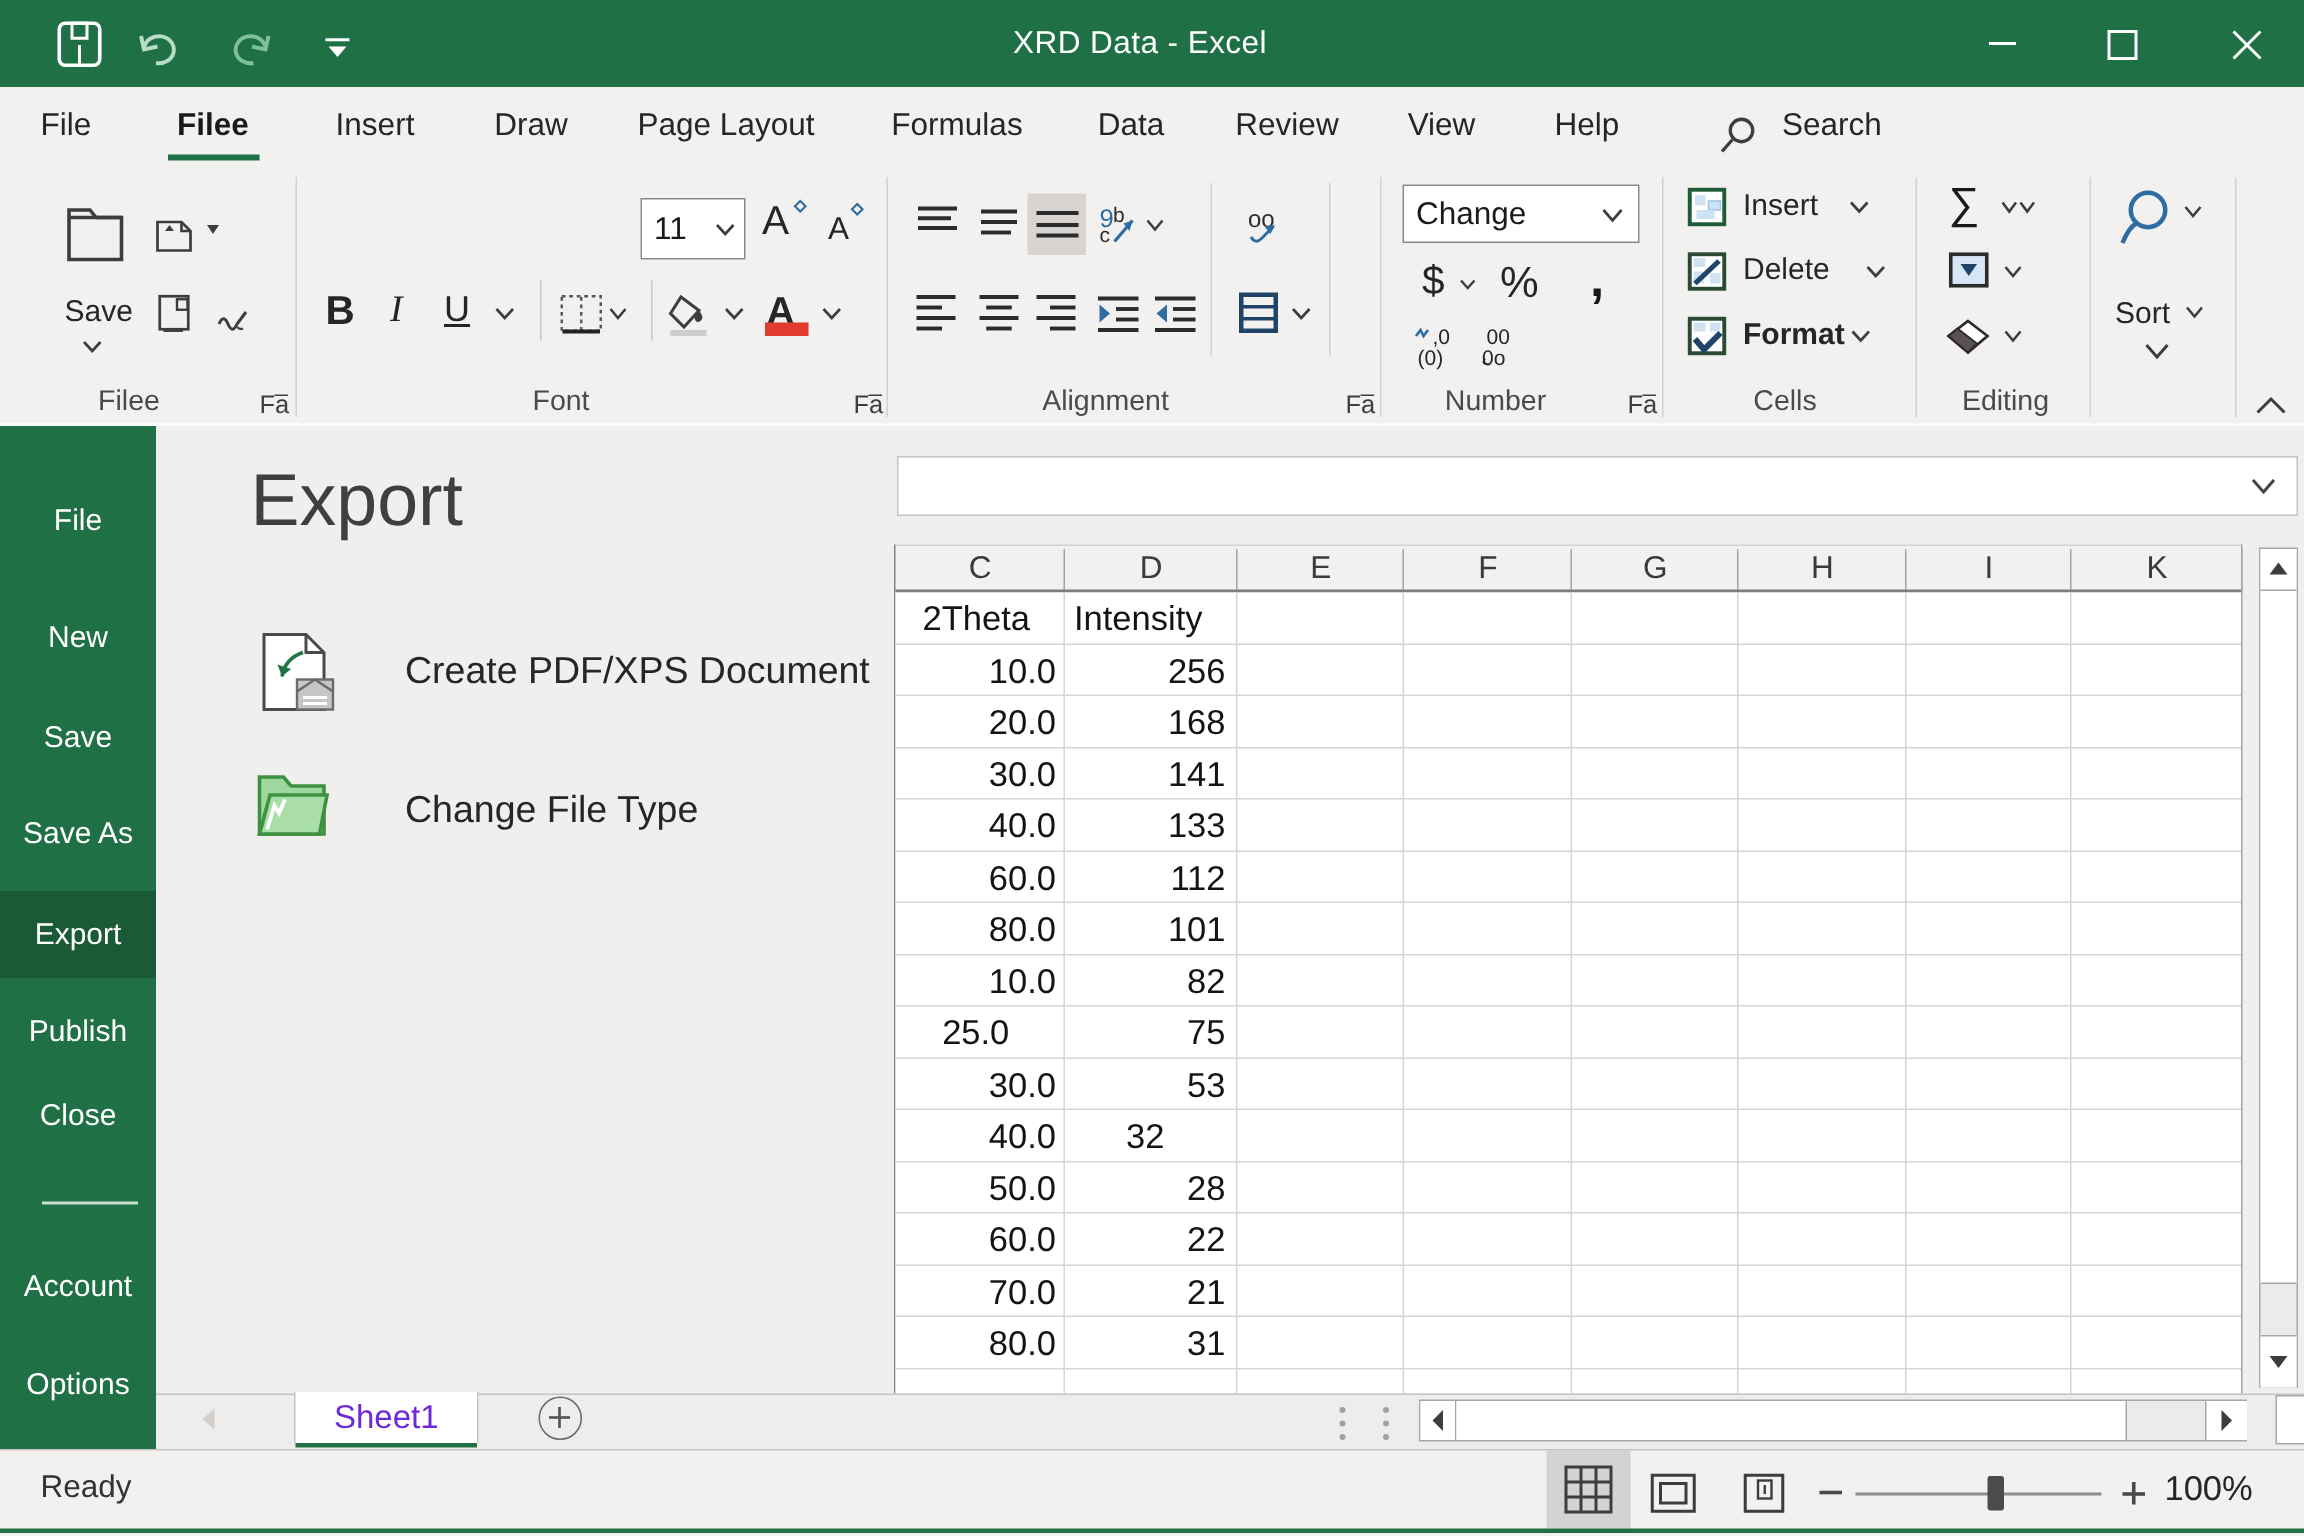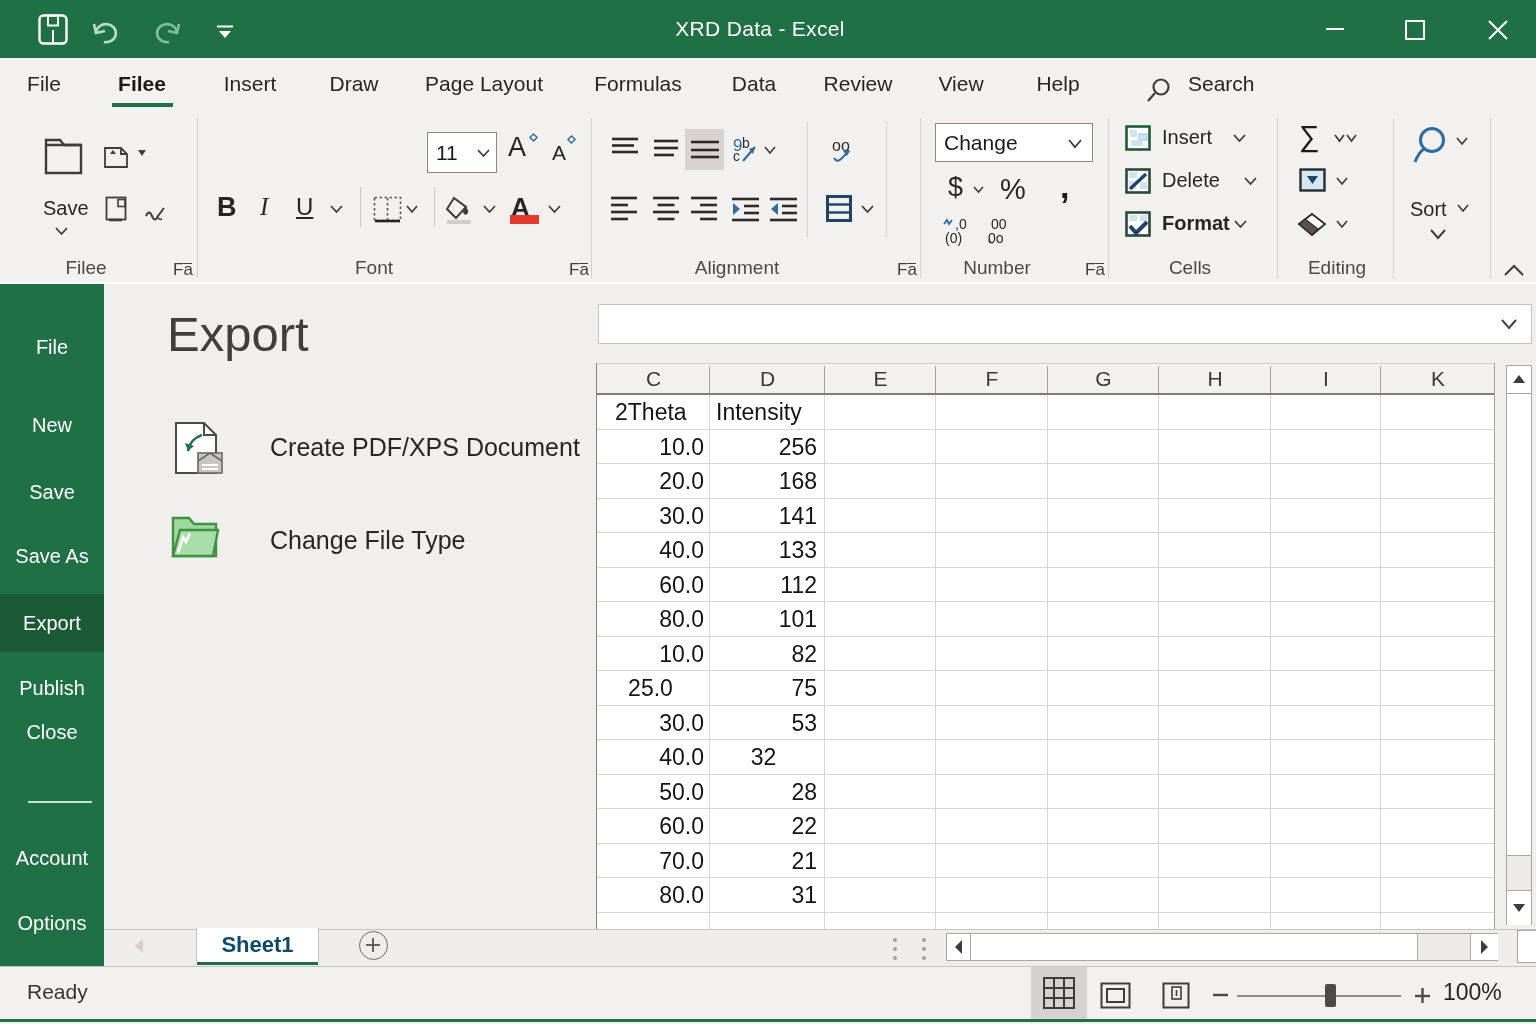--- a/index.html
+++ b/index.html
@@ -59,21 +59,21 @@
   #grid-left-border{position:absolute;left:-1px;top:79px;width:1px;height:567px;background:#85837f;}
   #grid-right-border{position:absolute;left:897px;top:79px;width:1px;height:567px;background:#a6a4a2;}
   
   #vsb{position:absolute;left:909px;top:81px;width:26px;height:560px;background:#ecebe9;border:1px solid #a9a7a5;box-sizing:border-box;}
   .sb-btn{position:absolute;background:#fff;}
   
   #tabbar{left:104px;top:929px;width:1432px;height:37px;background:#eeedeb;border-top:1px solid #c6c4c2;box-sizing:border-box;}
   #sheet-tab{position:absolute;left:92px;top:-2px;width:121px;height:34px;background:#ffffff;
       border-left:1px solid #c6c4c2;border-right:1px solid #c6c4c2;}
   #sheet-tab-underline{position:absolute;left:0;bottom:-3px;width:121px;height:3px;background:#1f7145;}
-  #sheet-tab span{display:block;text-align:center;line-height:34px;font-size:22px;font-weight:700;color:#0c4a6e;}
+  #sheet-tab span{display:block;text-align:center;line-height:34px;font-size:22px;font-weight:400;color:#6d28d9;}
   #add-sheet{position:absolute;left:255px;top:1px;width:29px;height:29px;border:1.5px solid #6b6967;border-radius:50%;box-sizing:border-box;}
   
   #statusbar{left:0;top:966px;width:1536px;height:53px;background:#f2f1f0;border-top:1px solid #c6c4c2;box-sizing:border-box;}
   #status-ready{position:absolute;left:27px;top:0;height:52px;line-height:50px;font-size:21px;color:#333;}
   #viewbtn-bg{position:absolute;left:1031px;top:0;width:56px;height:52px;background:#d5d3d1;}
   #zoom-label{position:absolute;left:1443px;top:0;height:52px;line-height:50px;font-size:23px;color:#262626;}
   #green-strip{left:0;top:1019px;width:1536px;height:3px;background:#1f7145;}
 </style>
 </head>
 <body>
@@ -506,21 +506,21 @@
 
   <div id="bs-sidebar" class="abs">
     <div id="sb-selected"></div>
     <div id="sb-items">
         <div class="sb-item" style="top: 63px;">File</div>
         <div class="sb-item" style="top: 141px;">New</div>
         <div class="sb-item" style="top: 208px;">Save</div>
         <div class="sb-item" style="top: 272px;">Save As</div>
         <div class="sb-item" style="top: 339px;">Export</div>
         <div class="sb-item" style="top: 404px;">Publish</div>
-        <div class="sb-item" style="top: 448px; text-align: center;">Close</div>
+        <div class="sb-item" style="top: 460px; text-align: center;">Close</div>
         <div class="sb-item" style="top: 574px;">Account</div>
         <div class="sb-item" style="top: 639px;">Options</div>
       </div>
     <div id="sb-divider"></div>
   </div>
 
   <div id="bs-panel" class="abs">
     <div id="bs-title">Export</div>
     <div class="abs" style="left:70px;top:137px;">
       <svg width="49" height="54">

